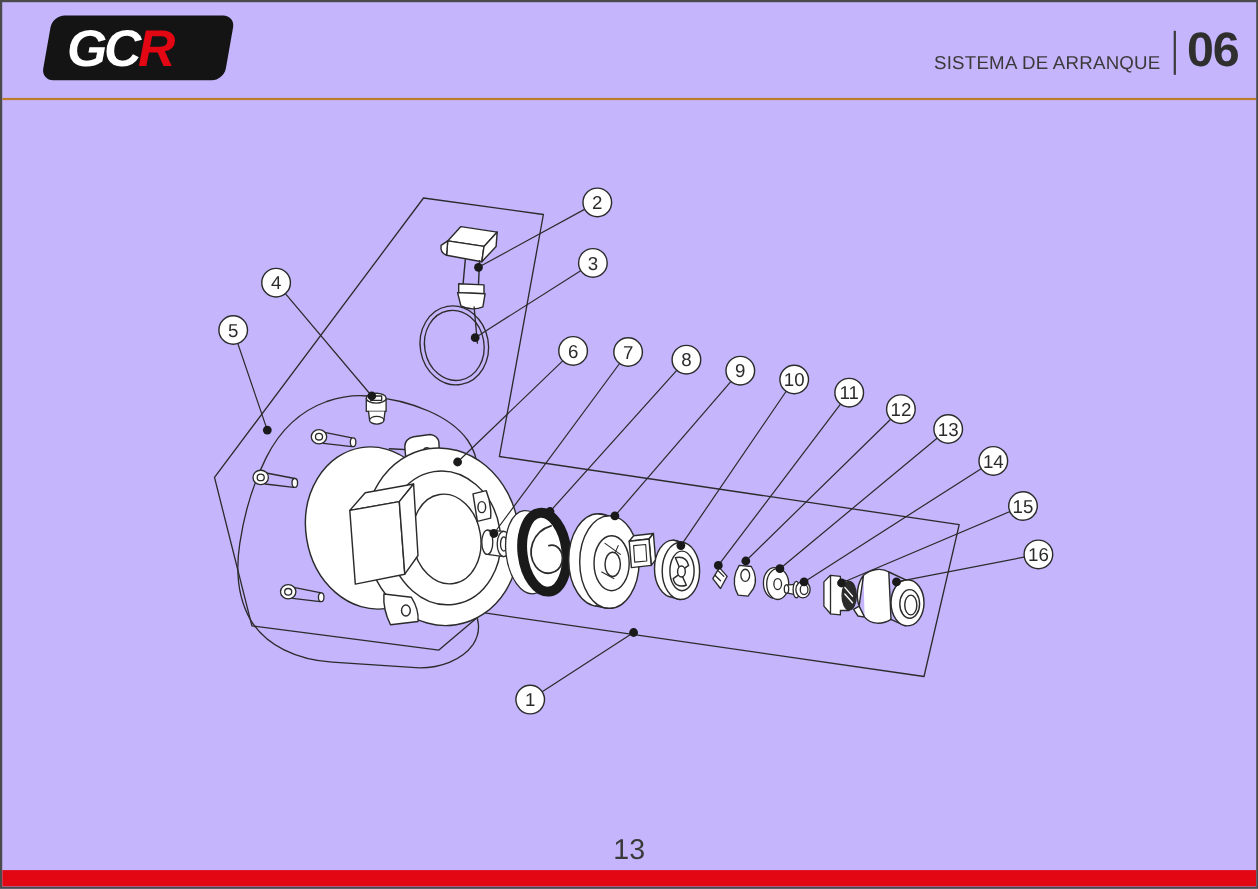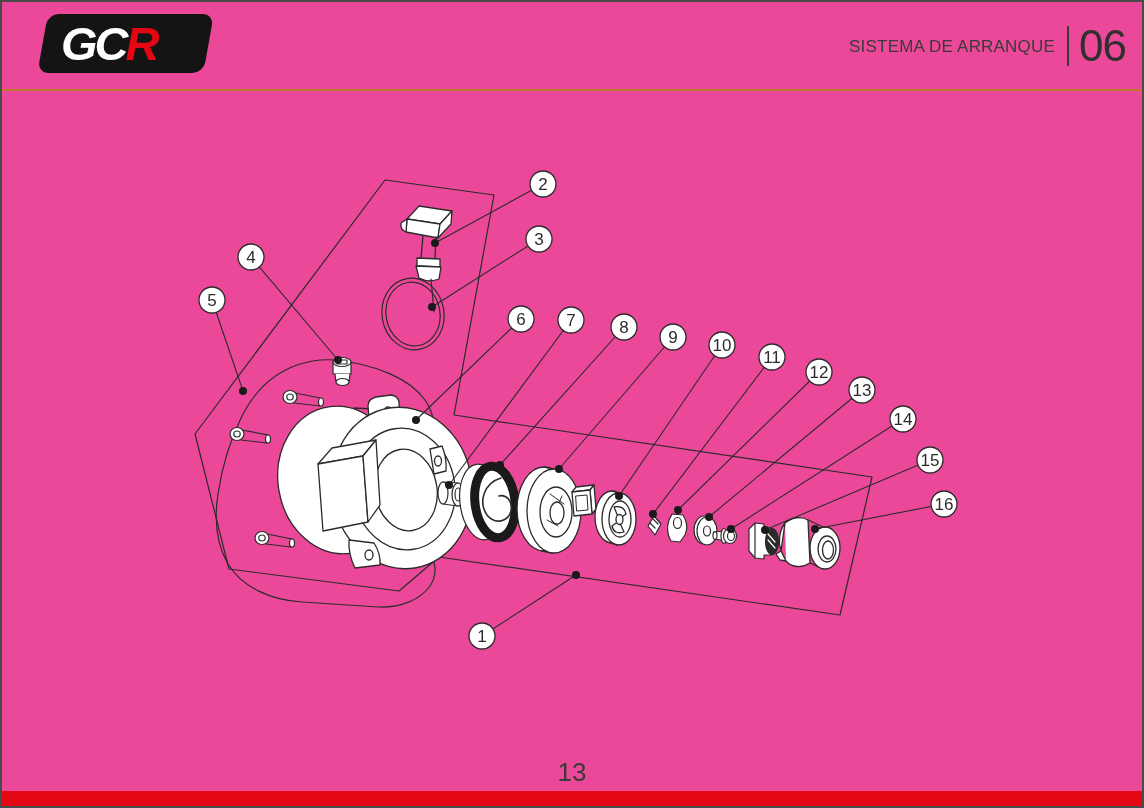--- a/index.html
+++ b/index.html
@@ -1,42 +1,42 @@
 <!DOCTYPE html>
 <html><head>
 <meta charset="utf-8">
 <style>
   html,body{margin:0;padding:0;background:#2e2e2e;}
   .page{
     position:relative;
     width:1144px;height:808px;
-    background:#ec4899;
+    background:#c4b5fd;
     box-sizing:border-box;
     border:2px solid #4a4a4a;
     overflow:hidden;
     font-family:"Liberation Sans", sans-serif;
   }
   
   .logo{position:absolute;left:33px;top:11px;width:188px;height:62px;}
   .hdr-right{
     position:absolute;top:22px;right:16px;
-    display:flex;align-items:center;
+    display:flex;align-items:flex-end;
   }
   .hdr-titles{
     text-align:right;
     color:#3a3a39;
     font-size:17px;line-height:21px;
     letter-spacing:.2px;
   }
   .hdr-divider{
     width:2px;height:40px;background:#3a3a39;
     margin:0 10px 0 12px;
   }
   .hdr-num{
-    font-size:44px;font-weight:normal;color:#2f2f2e;
+    font-size:44px;font-weight:bold;color:#2f2f2e;
     letter-spacing:-1px;line-height:44px;
     font-family:"Liberation Sans", sans-serif;
   }
   .hdr-rule{
     position:absolute;left:0;right:0;top:87px;height:2px;
     background:#bd7b2c;
   }
   
   .diagram{position:absolute;left:0;top:0;width:1144px;height:808px;}
   

